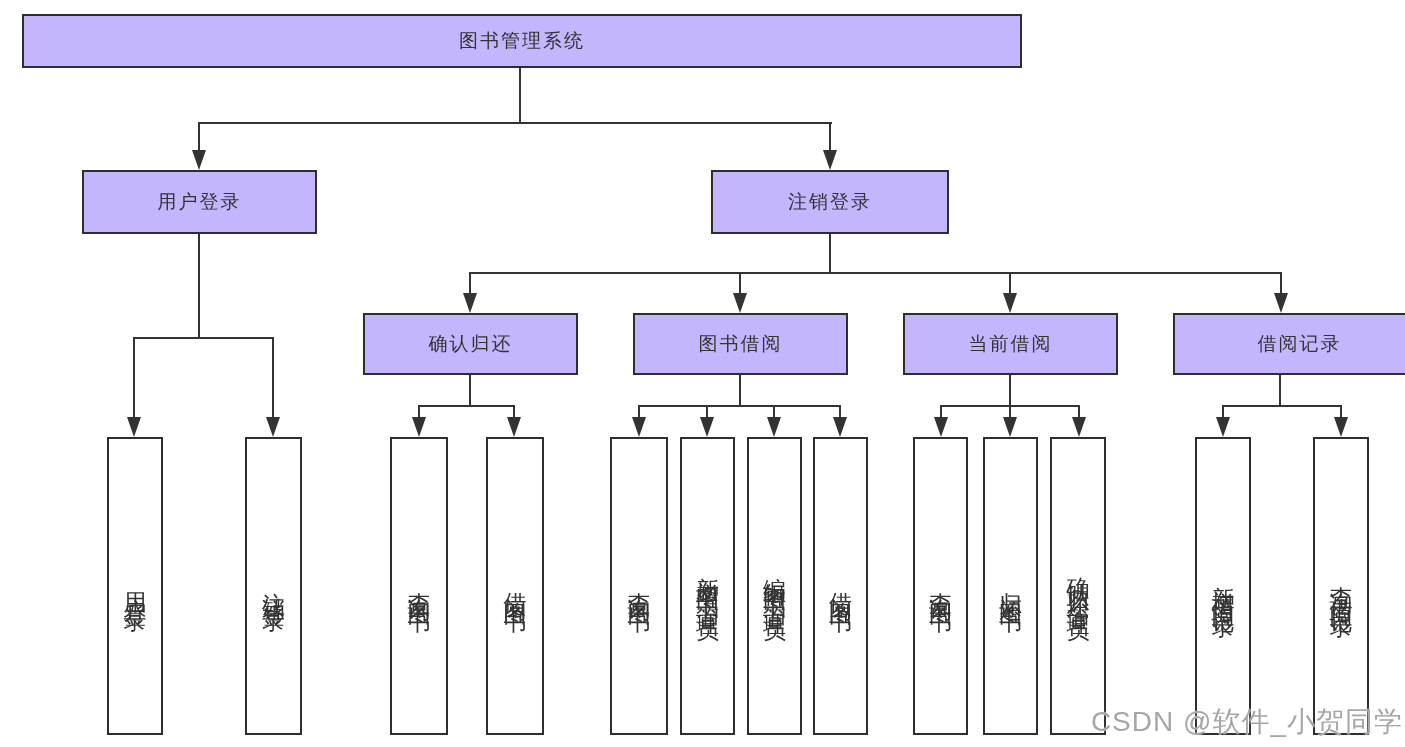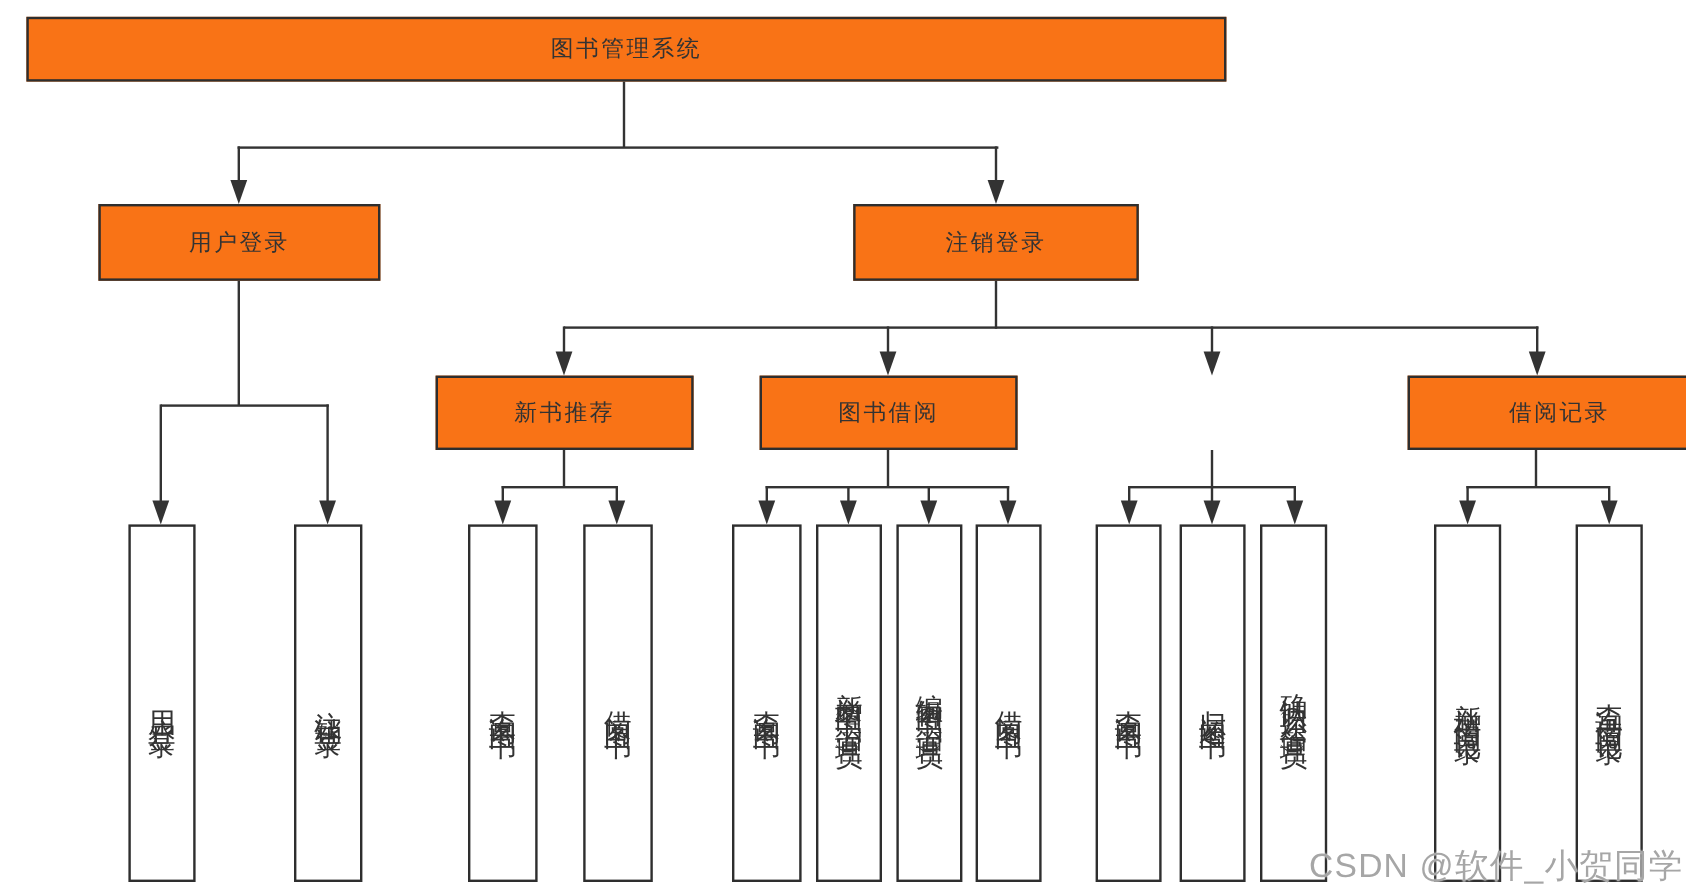--- a/index.html
+++ b/index.html
@@ -7,21 +7,21 @@
     --background:#ffffff; --watermark:#a6a6a6;
   }
   html,body{margin:0;padding:0;background:#fff;}
   .canvas{
     position:relative; width:1405px; height:747px;
     background:var(--background);
     font-family:"Liberation Sans","DejaVu Sans",sans-serif;
     color:var(--text); overflow:hidden;
   }
   .node{
-    position:absolute; background:#f97316;
+    position:absolute; background:#c4b5fd;
     border:2px solid var(--border);
     display:flex; align-items:center; justify-content:center;
     box-sizing:border-box;
     font-size:19px; letter-spacing:2px; color:var(--text);
   }
   .leaf{
     position:absolute; background:#fff;
     border:2px solid var(--border);
     display:flex; align-items:center; justify-content:center;
     box-sizing:border-box;
@@ -89,24 +89,27 @@
   <div class="vline" style="left:469px;top:272px;height:22px;"></div>
   <div class="arrow" style="left:463px;top:293px;"></div>
   <div class="vline" style="left:739px;top:272px;height:22px;"></div>
   <div class="arrow" style="left:733px;top:293px;"></div>
   <div class="vline" style="left:1009px;top:272px;height:22px;"></div>
   <div class="arrow" style="left:1003px;top:293px;"></div>
   <div class="vline" style="left:1280px;top:272px;height:22px;"></div>
   <div class="arrow" style="left:1274px;top:293px;"></div>
 
   <div class="node" style="left:363px;top:313px;width:215px;height:62px;">
-    <span>新书推荐</span>
+    <span>确认归还</span>
   </div>
   <div class="node" style="left:633px;top:313px;width:215px;height:62px;">
     <span>图书借阅</span>
+  </div>
+  <div class="node" style="left:903px;top:313px;width:215px;height:62px;">
+    <span>当前借阅</span>
   </div>
   <div class="node" style="left:1173px;top:313px;width:253px;height:62px;">
     <span>借阅记录</span>
   </div>
 
   <div class="vline" style="left:469px;top:375px;height:31px;"></div>
   <div class="hline" style="left:418px;top:405px;width:97px;"></div>
   <div class="vline" style="left:418px;top:405px;height:14px;"></div>
   <div class="arrow" style="left:412px;top:417px;"></div>
   <div class="vline" style="left:513px;top:405px;height:14px;"></div>

